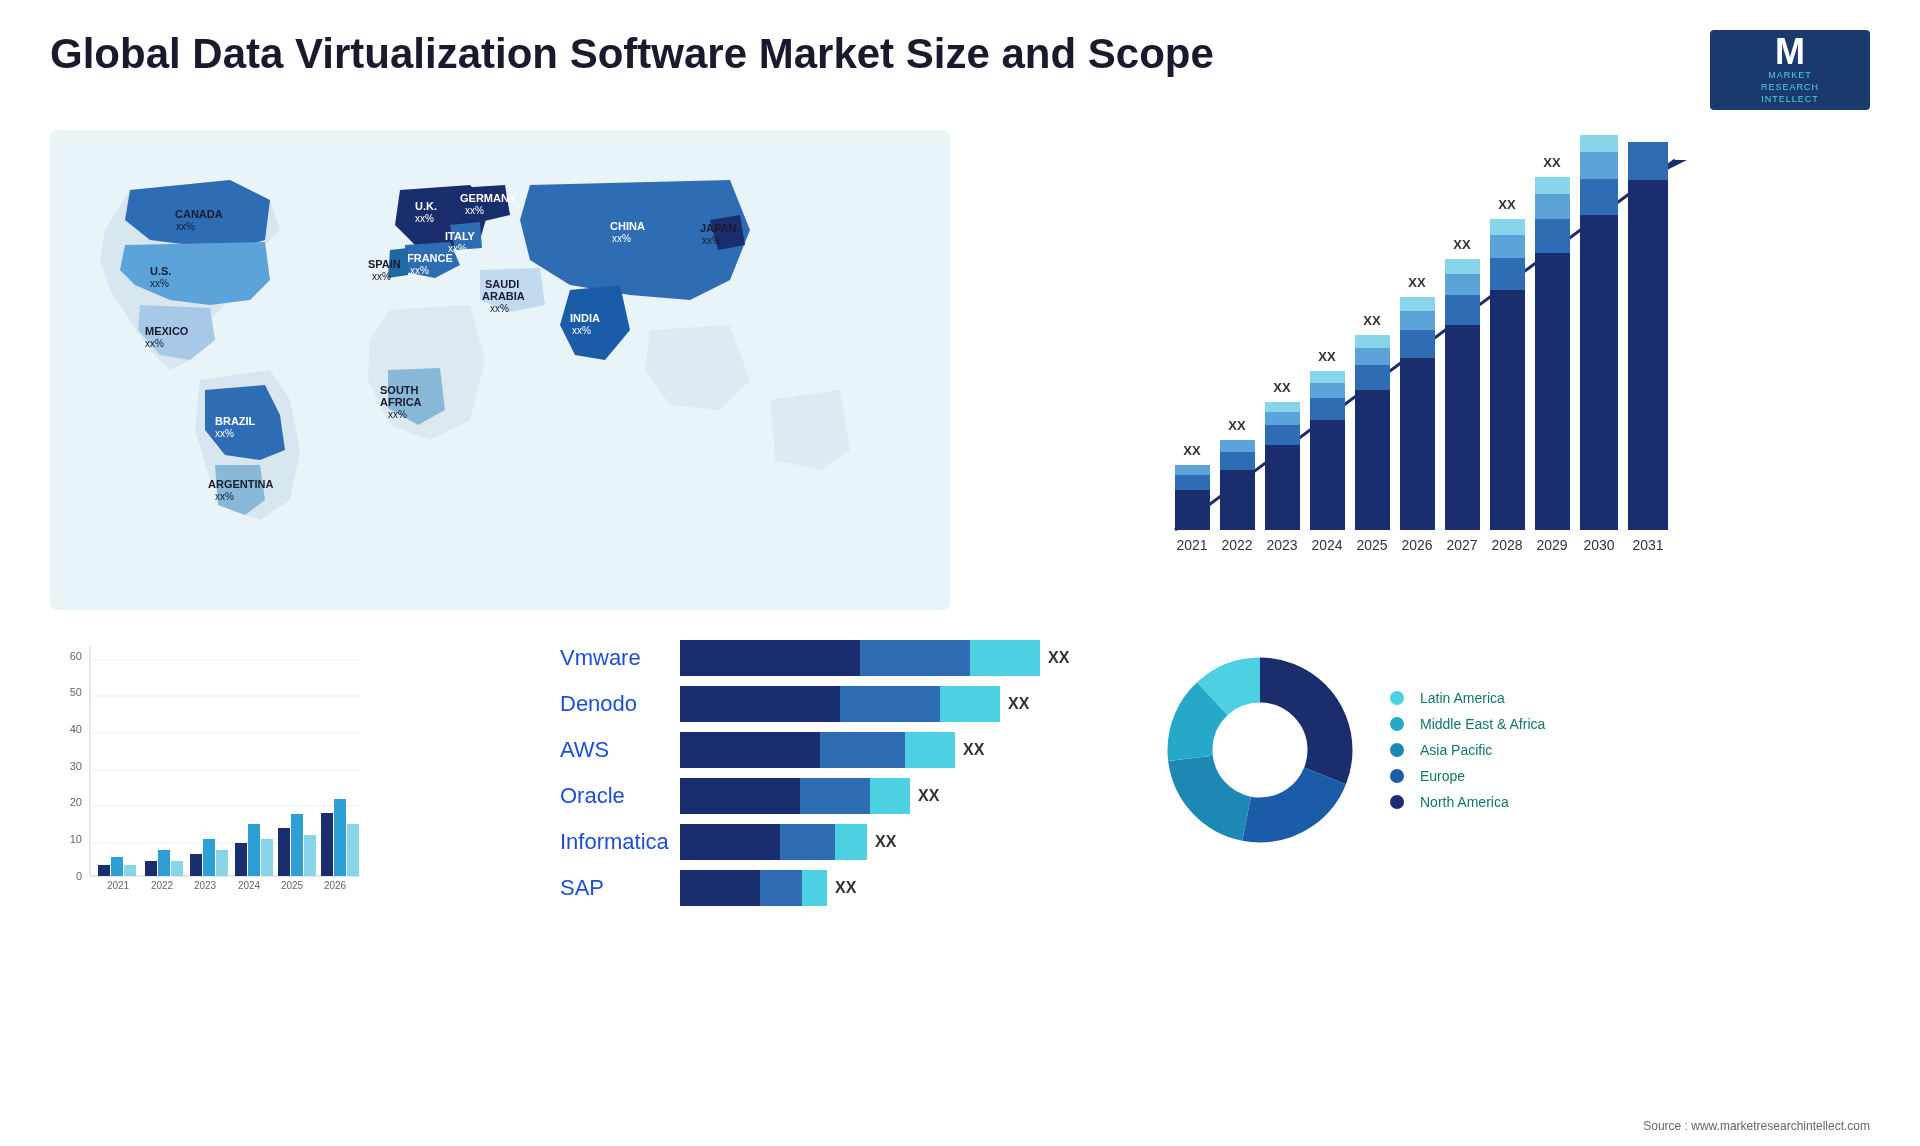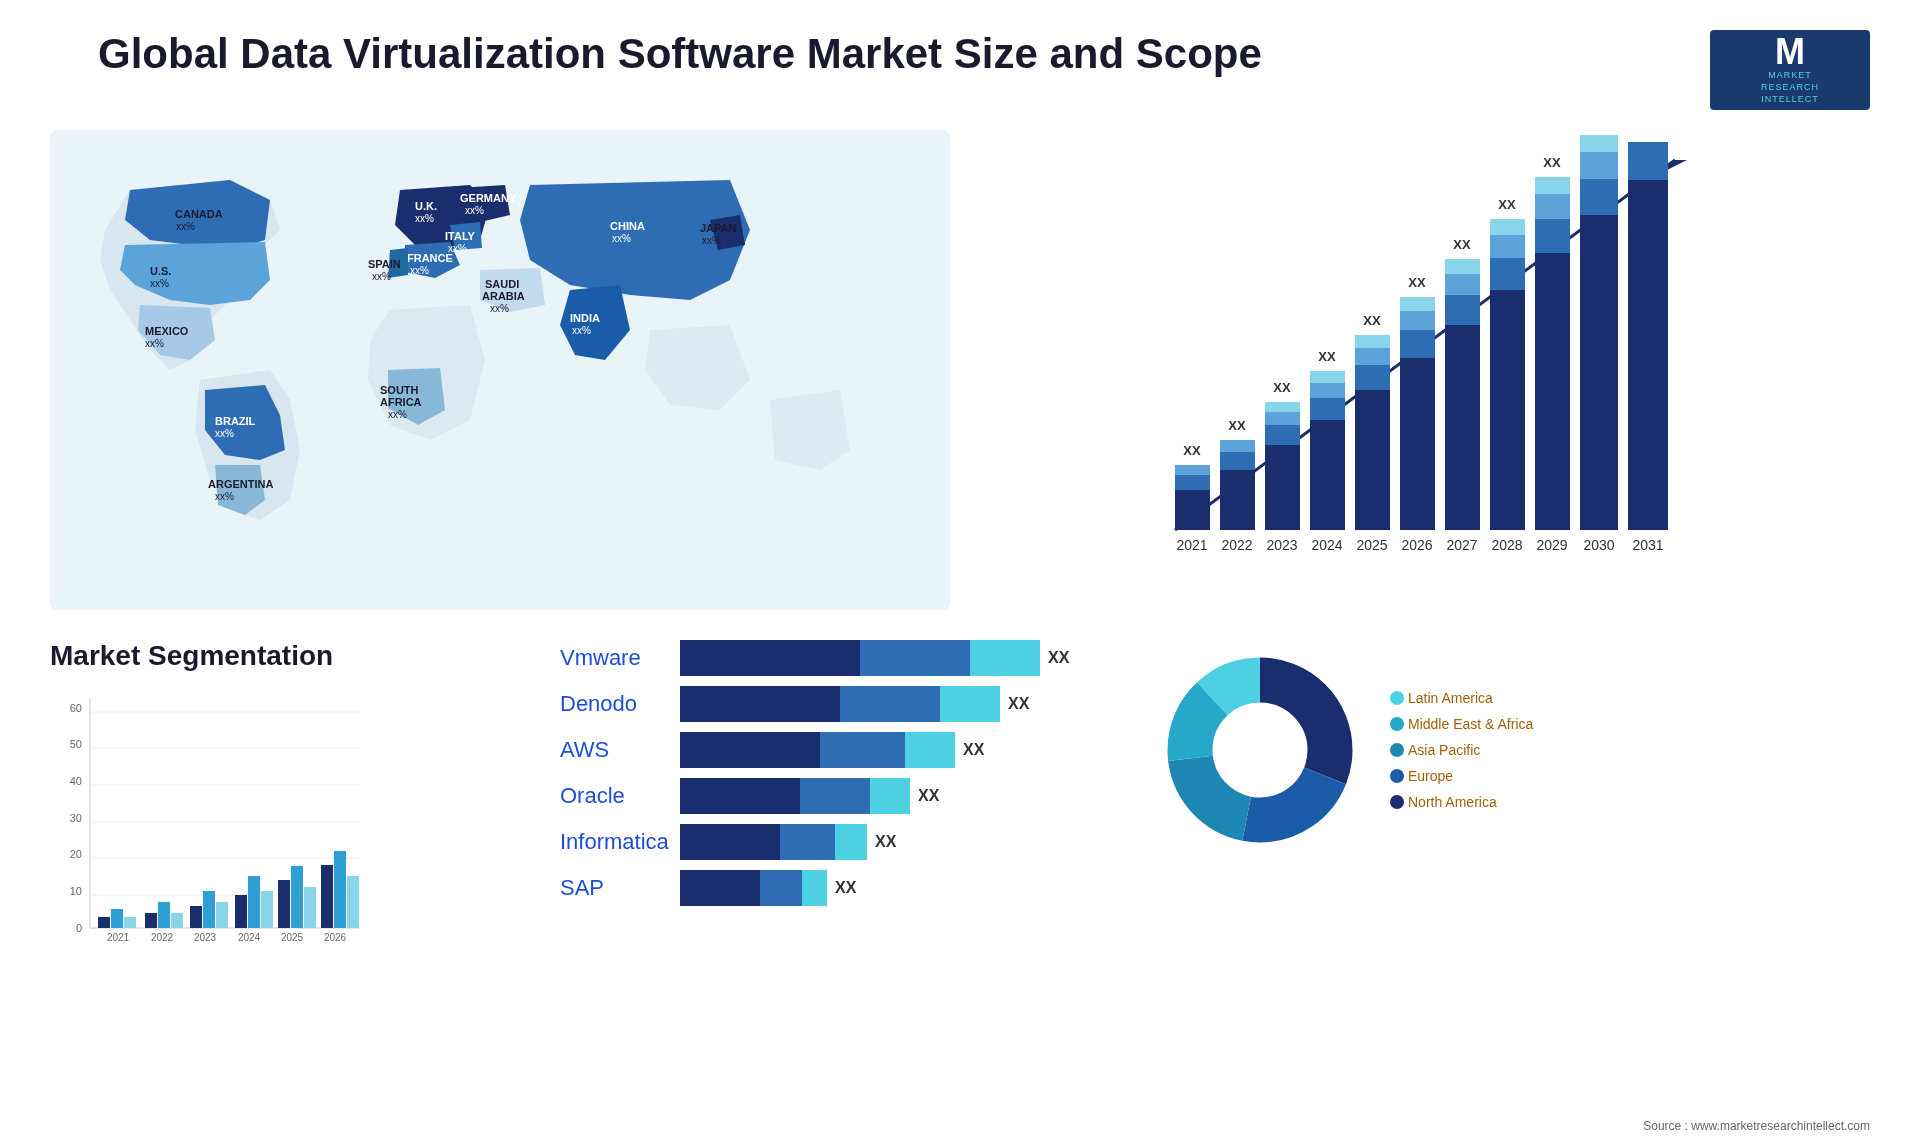--- a/index.html
+++ b/index.html
@@ -17,21 +17,20 @@
       padding: 30px 50px;
       position: relative;
     }
 
     
     .header {
       display: flex;
       justify-content: space-between;
       align-items: flex-start;
       margin-bottom: 20px;
-      margin-left: 48px;
     }
     .page-title {
       font-size: 42px;
       font-weight: 700;
       color: #1a1a2e;
     }
     .logo-area {
       display: flex;
       flex-direction: column;
       align-items: center;
@@ -201,23 +200,23 @@
 
     .regional-legend {
       display: flex;
       flex-direction: column;
       gap: 10px;
     }
 
     .reg-legend-item {
       display: flex;
       align-items: center;
-      gap: 4px;
+      gap: 16px;
       font-size: 14px;
-      color: #a16207;
+      color: #0f766e;
       text-align: right;
     }
 
     .reg-legend-dot {
       width: 14px;
       height: 14px;
       border-radius: 50%;
     }
 
     .source-text {
@@ -408,21 +407,20 @@
 
         <text x="454" y="450" text-anchor="middle" font-size="13" font-weight="bold" fill="#333" dy="-450">XX</text>
         <text x="503" y="450" text-anchor="middle" font-size="13" font-weight="bold" fill="#333" dy="-455">XX</text>
       </svg>
     </div>
   </div>
 
   <div class="bottom-section">
 
     <div class="segmentation-area">
-      <div class="section-title">Market Segmentation</div>
       <div class="seg-chart-container">
         <div class="seg-bars">
           <svg viewBox="0 0 320 280" width="320" height="280">
 
             <line x1="40" y1="10" x2="40" y2="240" stroke="#ccc" stroke-width="1"></line>
 
             <line x1="40" y1="240" x2="310" y2="240" stroke="#ccc" stroke-width="1"></line>
 
             <text x="32" y="244" text-anchor="end" font-size="11" fill="#666">0</text>
             <text x="32" y="207" text-anchor="end" font-size="11" fill="#666">10</text>

